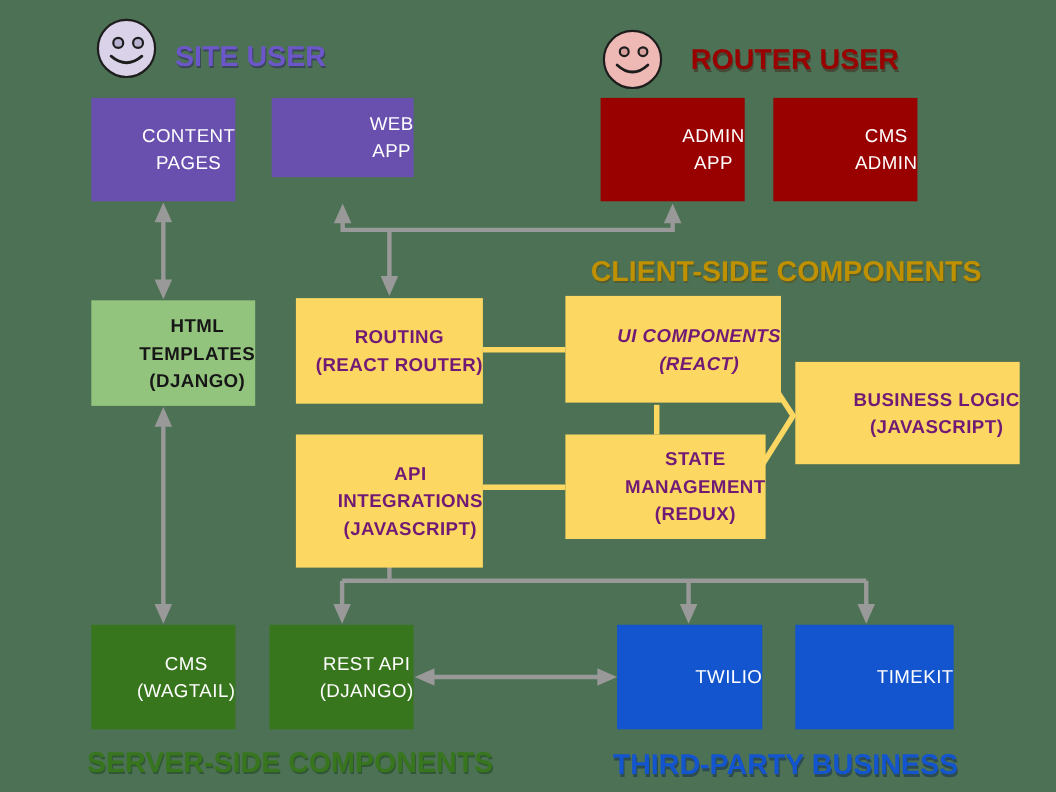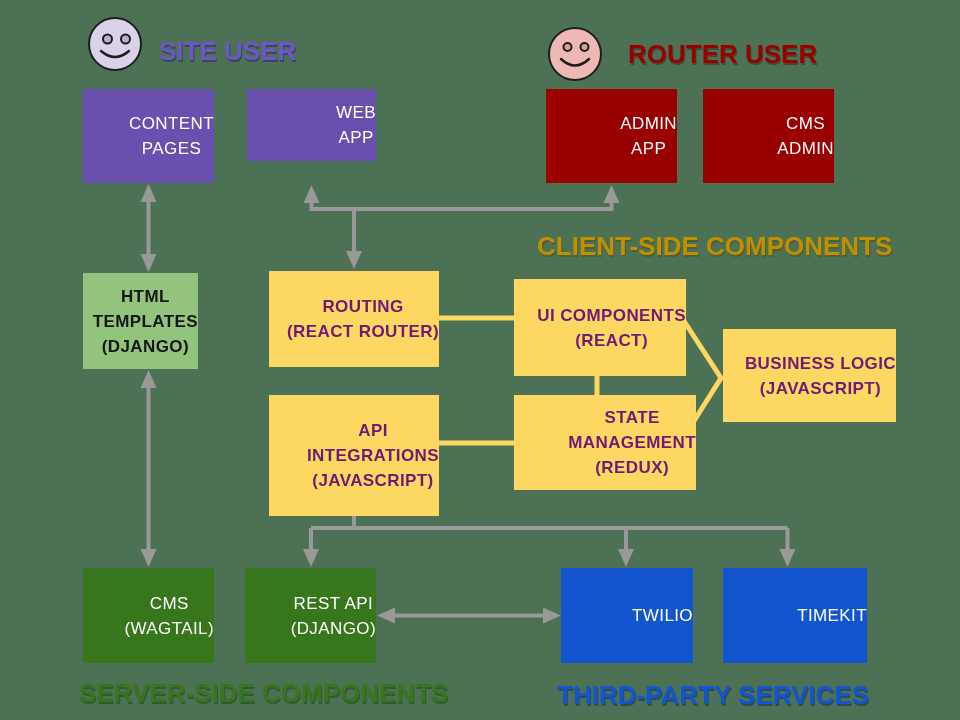--- a/index.html
+++ b/index.html
@@ -114,21 +114,21 @@
     <circle cx="29" cy="29" r="26" style="fill: var(--color-admin-face-fill); stroke:#1d1d1d; stroke-width:2"></circle>
     <circle cx="21.5" cy="22" r="4" style="fill:#d8a19d; stroke:#1d1d1d; stroke-width:2"></circle>
     <circle cx="38.5" cy="22" r="4" style="fill:#d8a19d; stroke:#1d1d1d; stroke-width:2"></circle>
     <path d="M15,34 Q29,47 43,34" style="fill:none; stroke:#1d1d1d; stroke-width:2.5; stroke-linecap:round"></path>
   </svg>
 
   <div class="section-label label-site" style="left:135px; top:36px;">SITE USER</div>
   <div class="section-label label-admin" style="left:604px; top:39px;">ROUTER USER</div>
   <div class="section-label label-client" style="left:513px; top:231px;">CLIENT-SIDE COMPONENTS</div>
   <div class="section-label label-server" style="left:55px; top:678px;">SERVER-SIDE COMPONENTS</div>
-  <div class="section-label label-third" style="left:533px; top:680px;">THIRD-PARTY SERVICES</div>
+  <div class="section-label label-third" style="left:533px; top:680px;">THIRD-PARTY BUSINESS</div>
 
   <div class="node purple f17" style="left:59px; top:89px; width:131px; height:94px;">
     <span class="label">CONTENT
 PAGES</span>
   </div>
   <div class="node purple f17" style="left:223px; top:89px; width:129px; height:72px;">
     <span class="label">WEB
 APP</span>
   </div>
 
@@ -138,40 +138,40 @@
   </div>
   <div class="node red f17" style="left:679px; top:89px; width:131px; height:94px;">
     <span class="label">CMS
 ADMIN</span>
   </div>
 
   <div class="node yellow f17" style="left:245px; top:271px; width:170px; height:96px;">
     <span class="label">ROUTING
 (REACT ROUTER)</span>
   </div>
-  <div class="node yellow f17" style="left:490px; top:279px; width:172px; height:97px;">
+  <div class="node yellow f17" style="left:490px; top:269px; width:196px; height:97px;font-style:italic;">
     <span class="label">UI COMPONENTS
 (REACT)</span>
   </div>
   <div class="node yellow f17" style="left:245px; top:395px; width:170px; height:121px;">
     <span class="label">API
 INTEGRATIONS
 (JAVASCRIPT)</span>
   </div>
   <div class="node yellow f17" style="left:490px; top:395px; width:182px; height:95px;">
     <span class="label">STATE
 MANAGEMENT
 (REDUX)</span>
   </div>
-  <div class="node yellow f17" style="left:699px; top:329px; width:173px; height:93px;">
+  <div class="node yellow f17" style="left:699px; top:329px; width:204px; height:93px;">
     <span class="label">BUSINESS LOGIC
 (JAVASCRIPT)</span>
   </div>
 
-  <div class="node lightgreen f17" style="left:59px; top:273px; width:115px; height:96px;">
+  <div class="node lightgreen f17" style="left:59px; top:273px; width:149px; height:96px;">
     <span class="label">HTML
 TEMPLATES
 (DJANGO)</span>
   </div>
   <div class="node darkgreen f17" style="left:59px; top:568px; width:131px; height:95px;">
     <span class="label">CMS
 (WAGTAIL)</span>
   </div>
   <div class="node darkgreen f17" style="left:221px; top:568px; width:131px; height:95px;">
     <span class="label">REST API

